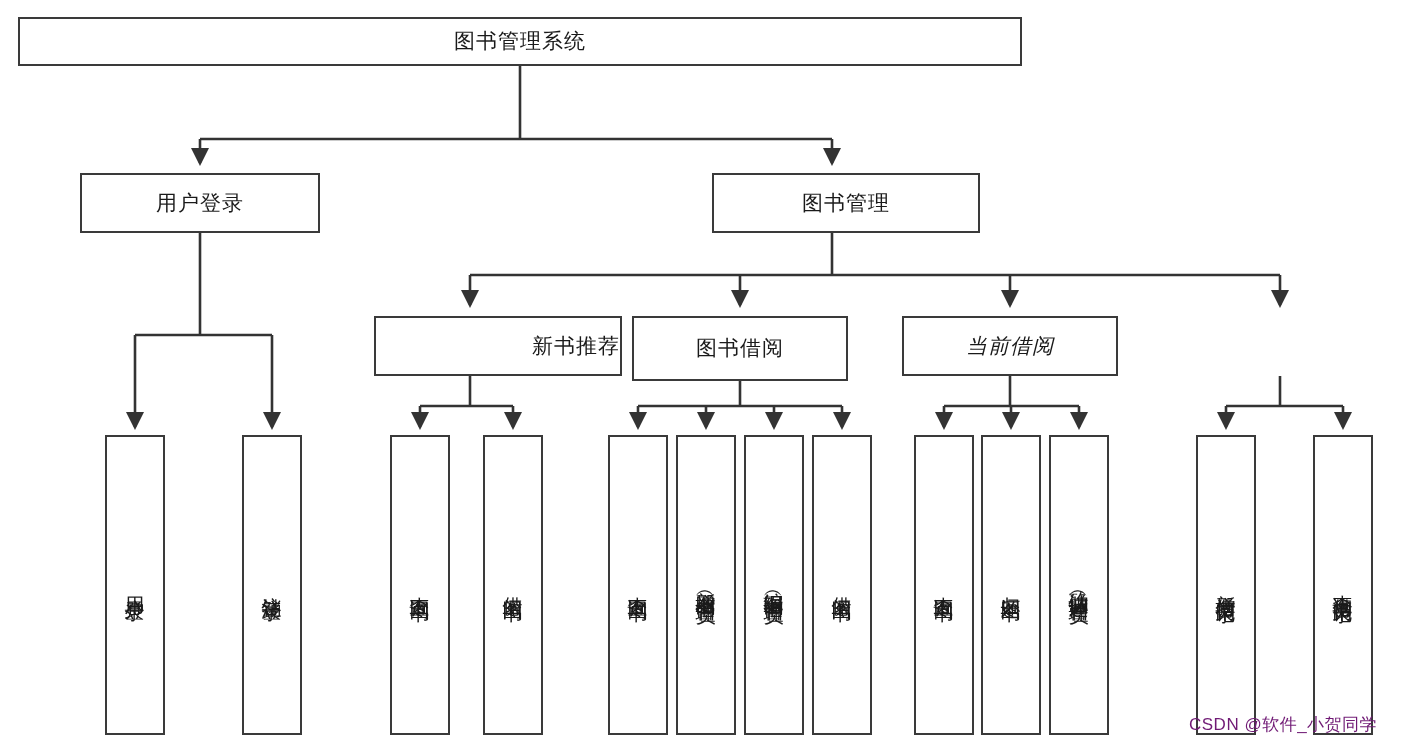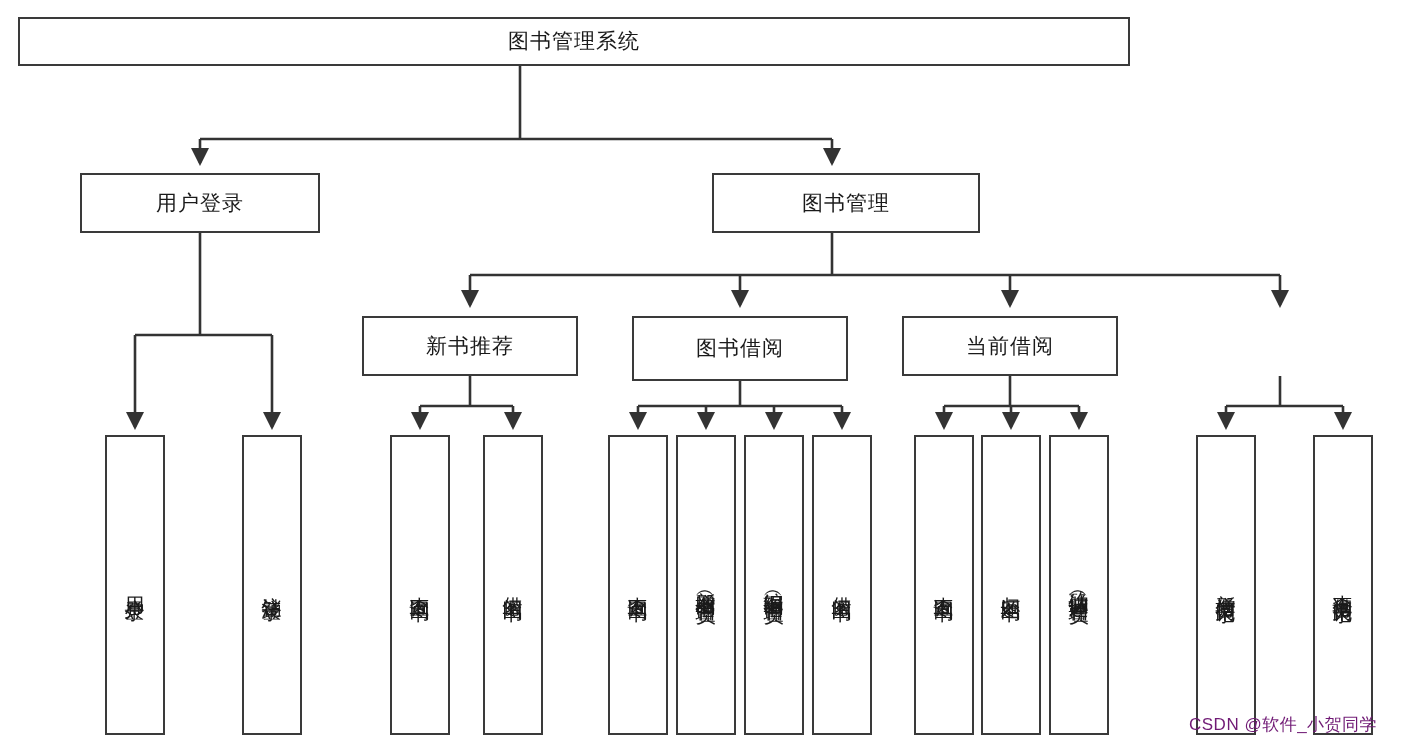--- a/index.html
+++ b/index.html
@@ -125,38 +125,38 @@
       <path d="M 1011 406 L 1011 427" marker-end="url(#arrow)"></path>
       <path d="M 1079 406 L 1079 427" marker-end="url(#arrow)"></path>
 
       <path d="M 1280 376 L 1280 406"></path>
       <path d="M 1226 406 L 1343 406"></path>
       <path d="M 1226 406 L 1226 427" marker-end="url(#arrow)"></path>
       <path d="M 1343 406 L 1343 427" marker-end="url(#arrow)"></path>
     </g>
   </svg>
 
-  <div class="node" style="left:18px; top:17px; width:1112px; height:49px;">
+  <div class="node" style="left:18px; top:17px; width:1004px; height:49px;">
     <span class="node-label">图书管理系统</span>
   </div>
 
   <div class="node" style="left:80px; top:173px; width:240px; height:60px;">
     <span class="node-label">用户登录</span>
   </div>
   <div class="node" style="left:712px; top:173px; width:268px; height:60px;">
     <span class="node-label">图书管理</span>
   </div>
 
-  <div class="node" style="left:362px; top:316px; width:216px; height:60px;">
+  <div class="node" style="left:374px; top:316px; width:248px; height:60px;justify-content:flex-end;">
     <span class="node-label">新书推荐</span>
   </div>
   <div class="node" style="left:632px; top:316px; width:216px; height:65px;">
     <span class="node-label">图书借阅</span>
   </div>
-  <div class="node" style="left:902px; top:316px; width:216px; height:60px;">
+  <div class="node" style="left:902px; top:316px; width:216px; height:60px;font-style:italic;">
     <span class="node-label">当前借阅</span>
   </div>
 
   <div class="leaf" style="left:105px; top:435px; width:60px; height:300px;">
     <span class="leaf-label">用户登录</span>
   </div>
   <div class="leaf" style="left:242px; top:435px; width:60px; height:300px;">
     <span class="leaf-label">注销登录</span>
   </div>
 

